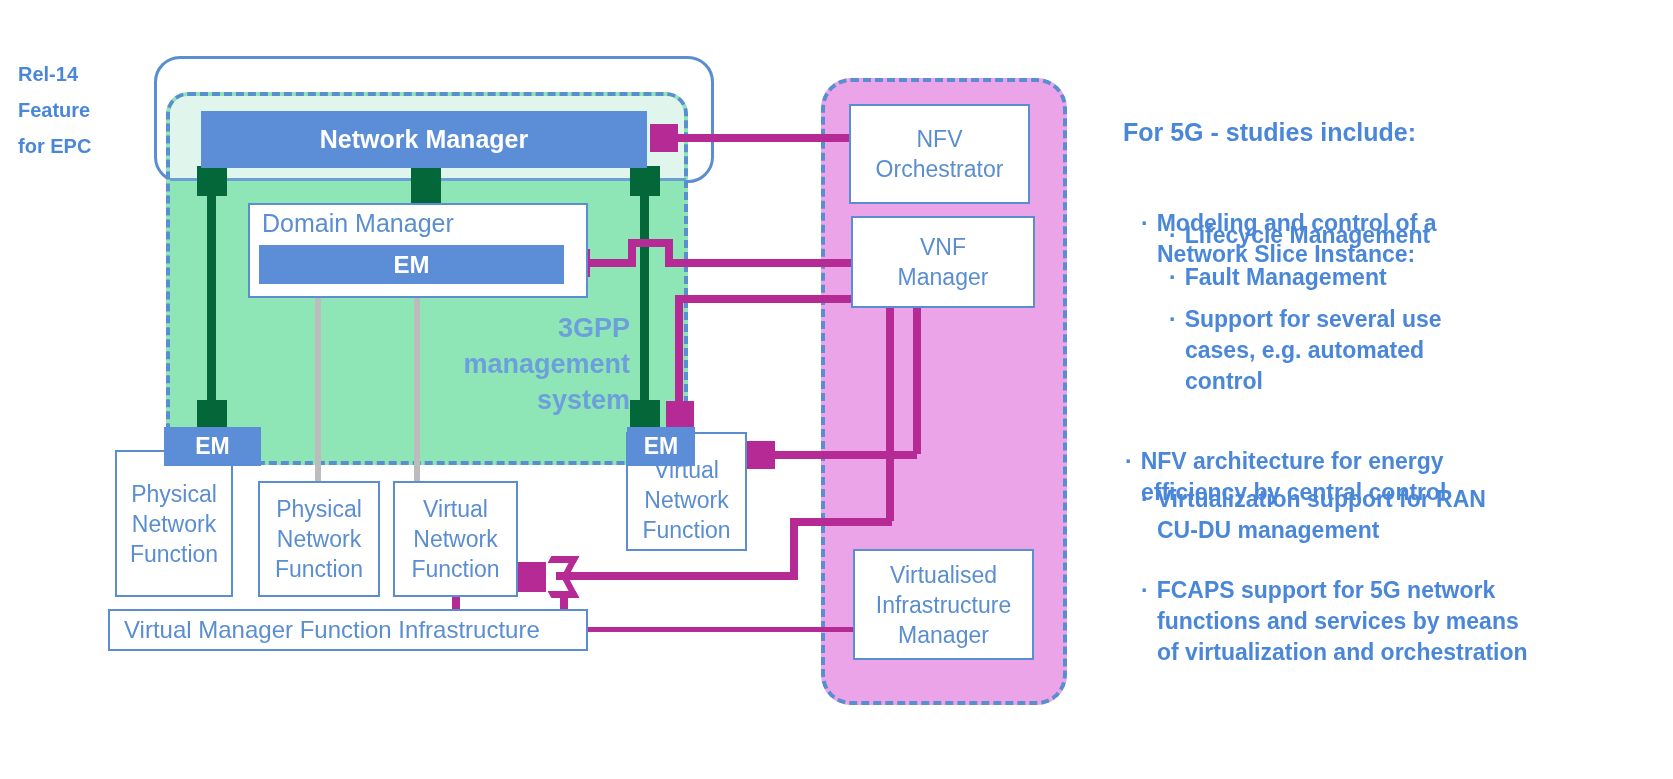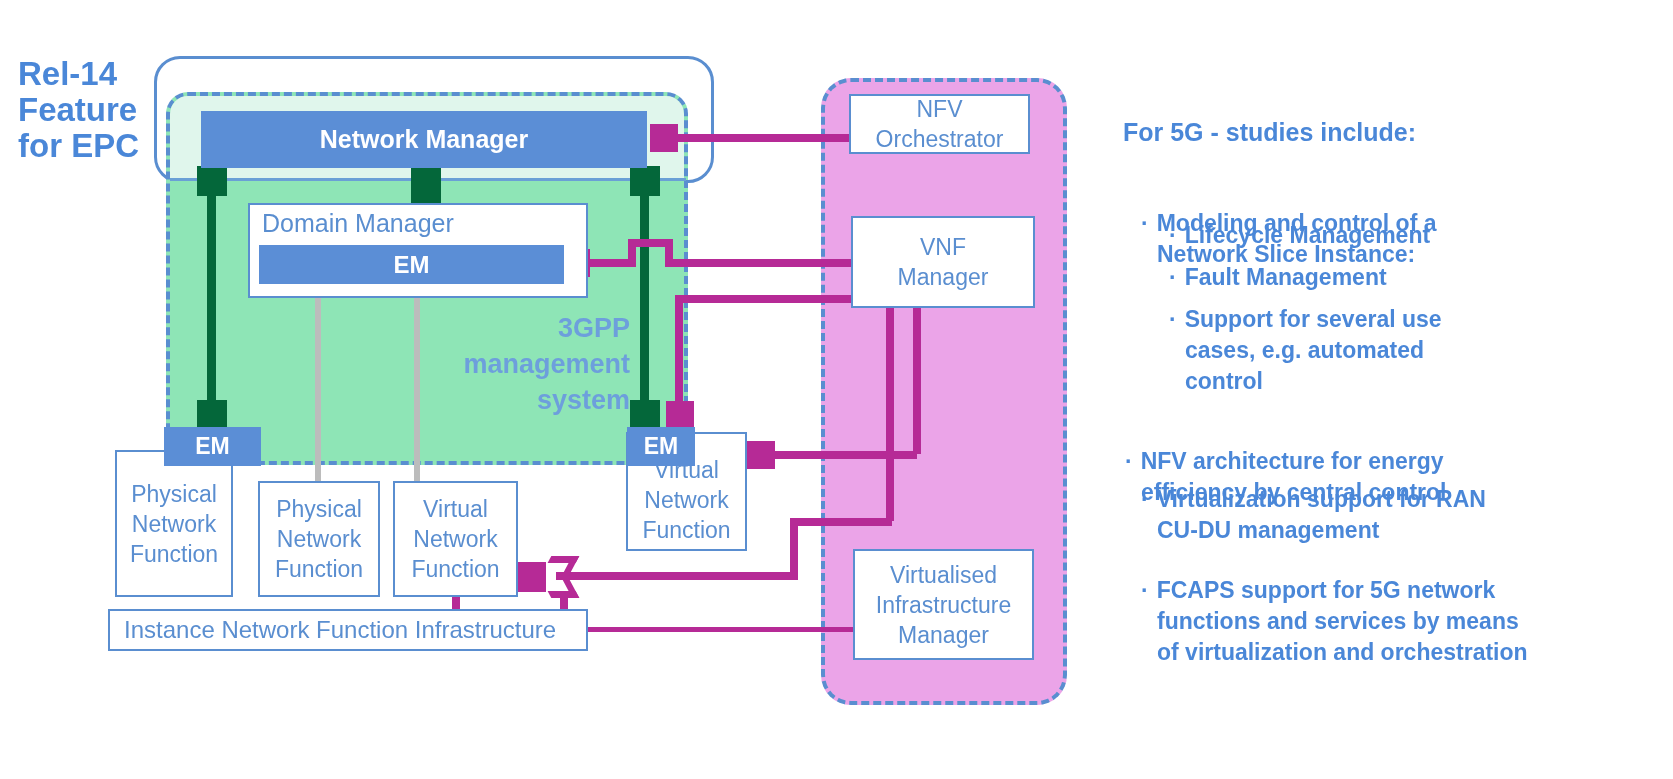--- a/index.html
+++ b/index.html
@@ -66,37 +66,37 @@
   #domain-manager{
     left:248px; top:203px; width:340px; height:95px;
     display:block; padding:3px 0 0 12px; text-align:left; font-size:25px;
   }
   #pnf1{ left:115px; top:450px; width:118px; height:147px;}
   #pnf2{ left:258px; top:481px; width:122px; height:116px;}
   #vnf1{ left:393px; top:481px; width:125px; height:116px;}
   #vnf2{ left:626px; top:432px; width:121px; height:119px;}
   #vnfi{ left:108px; top:609px; width:480px; height:42px; font-size:24px;}
 
-  #nfv-orch{ left:849px; top:94px; width:181px; height:60px;}
+  #nfv-orch{ left:849px; top:104px; width:181px; height:100px;}
   #vnf-mgr { left:851px; top:216px; width:184px; height:92px;}
   #vim     { left:853px; top:549px; width:181px; height:111px;}
 
   
   .gline{ background:#04673a; }
   .gsq{ background:#04673a; }
 
   
   .mline{ background:#b62a96; }
   .msq{ background:#b62a96; }
   .gray{ background:#bcbcbc; }
 
   
   #rel14{
     left:18px; top:56px; width:140px; height:130px;
-    color:#4a87d8; font-size:33px; font-weight:bold; line-height:36px;
+    color:#4a87d8; font-size:20px; font-weight:bold; line-height:36px;
   }
 
   
   #right-panel{ left:1105px; top:60px; width:568px; height:640px; }
   #rp-title{
     position:absolute; left:18px; top:10px; width:420px;
     color:#4a87d8; font-size:25px; font-weight:bold;margin-top:48px;
   }
   .rp-l1{
     position:absolute; color:#4a87d8; font-size:23px; font-weight:bold;
@@ -190,21 +190,21 @@
 
   <div class="abs wbox" id="pnf1">Physical<br>Network<br>Function</div>
   <div class="abs wbox" id="pnf2">Physical<br>Network<br>Function</div>
   <div class="abs wbox" id="vnf1">Virtual<br>Network<br>Function</div>
   <div class="abs wbox" id="vnf2" style="align-items:flex-end;padding-bottom:4px;">Virtual<br>Network<br>Function</div>
 
   <div class="abs bluebox" id="em-left">EM</div>
   <div class="abs bluebox" id="em-right">EM</div>
 
   <div class="abs wbox" id="vnfi" style="justify-content:flex-start;padding-left:14px;">
-    <span>Instance Network Function Infrastructure</span>
+    <span>Virtual Manager Function Infrastructure</span>
   </div>
 
   <div class="abs wbox" id="nfv-orch">NFV<br>Orchestrator</div>
   <div class="abs wbox" id="vnf-mgr">VNF<br>Manager</div>
   <div class="abs wbox" id="vim">Virtualised<br>Infrastructure<br>Manager</div>
 
   <div class="abs" id="right-panel">
     <div id="rp-title">For 5G - studies include:</div>
     <div id="rp-items">
         <div class="rp-l1" style="left: 36px; top: 100px; width: 484px; text-indent: -16px; padding-left: 16px; margin-top: 48px;"><span class="bul">·</span><span>Modeling and control of a<br>Network Slice Instance:</span></div>

